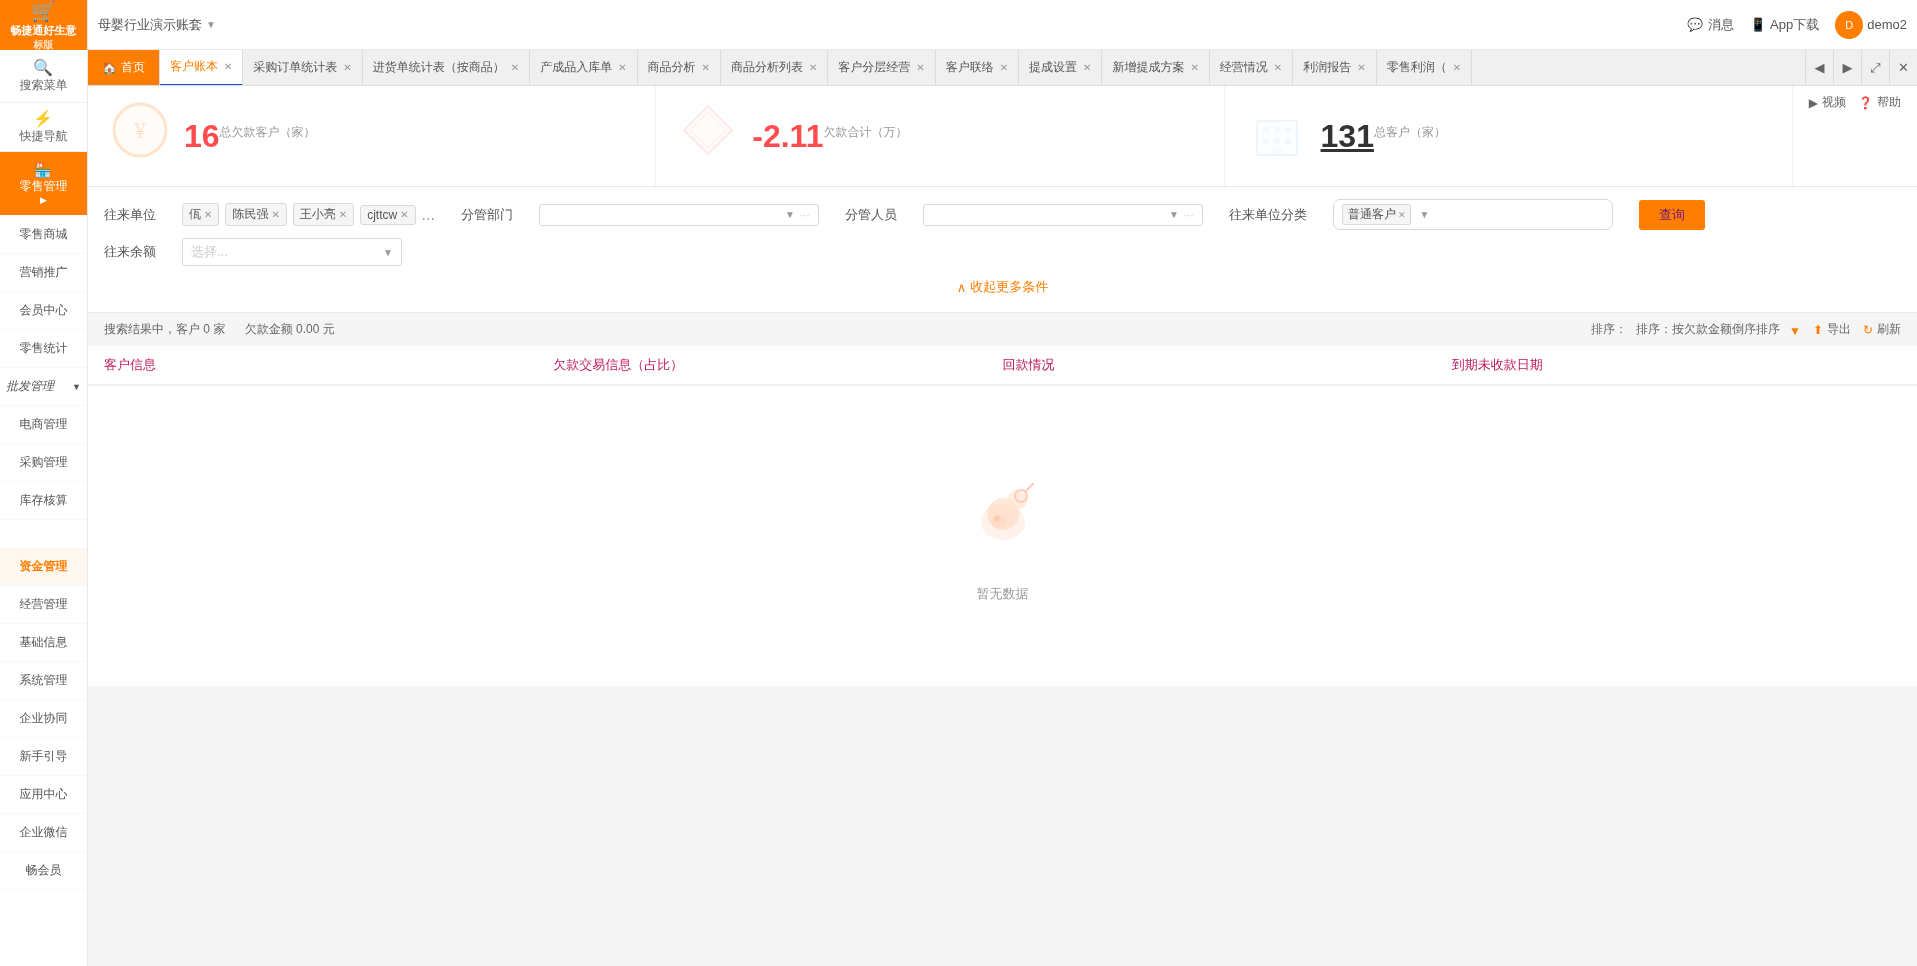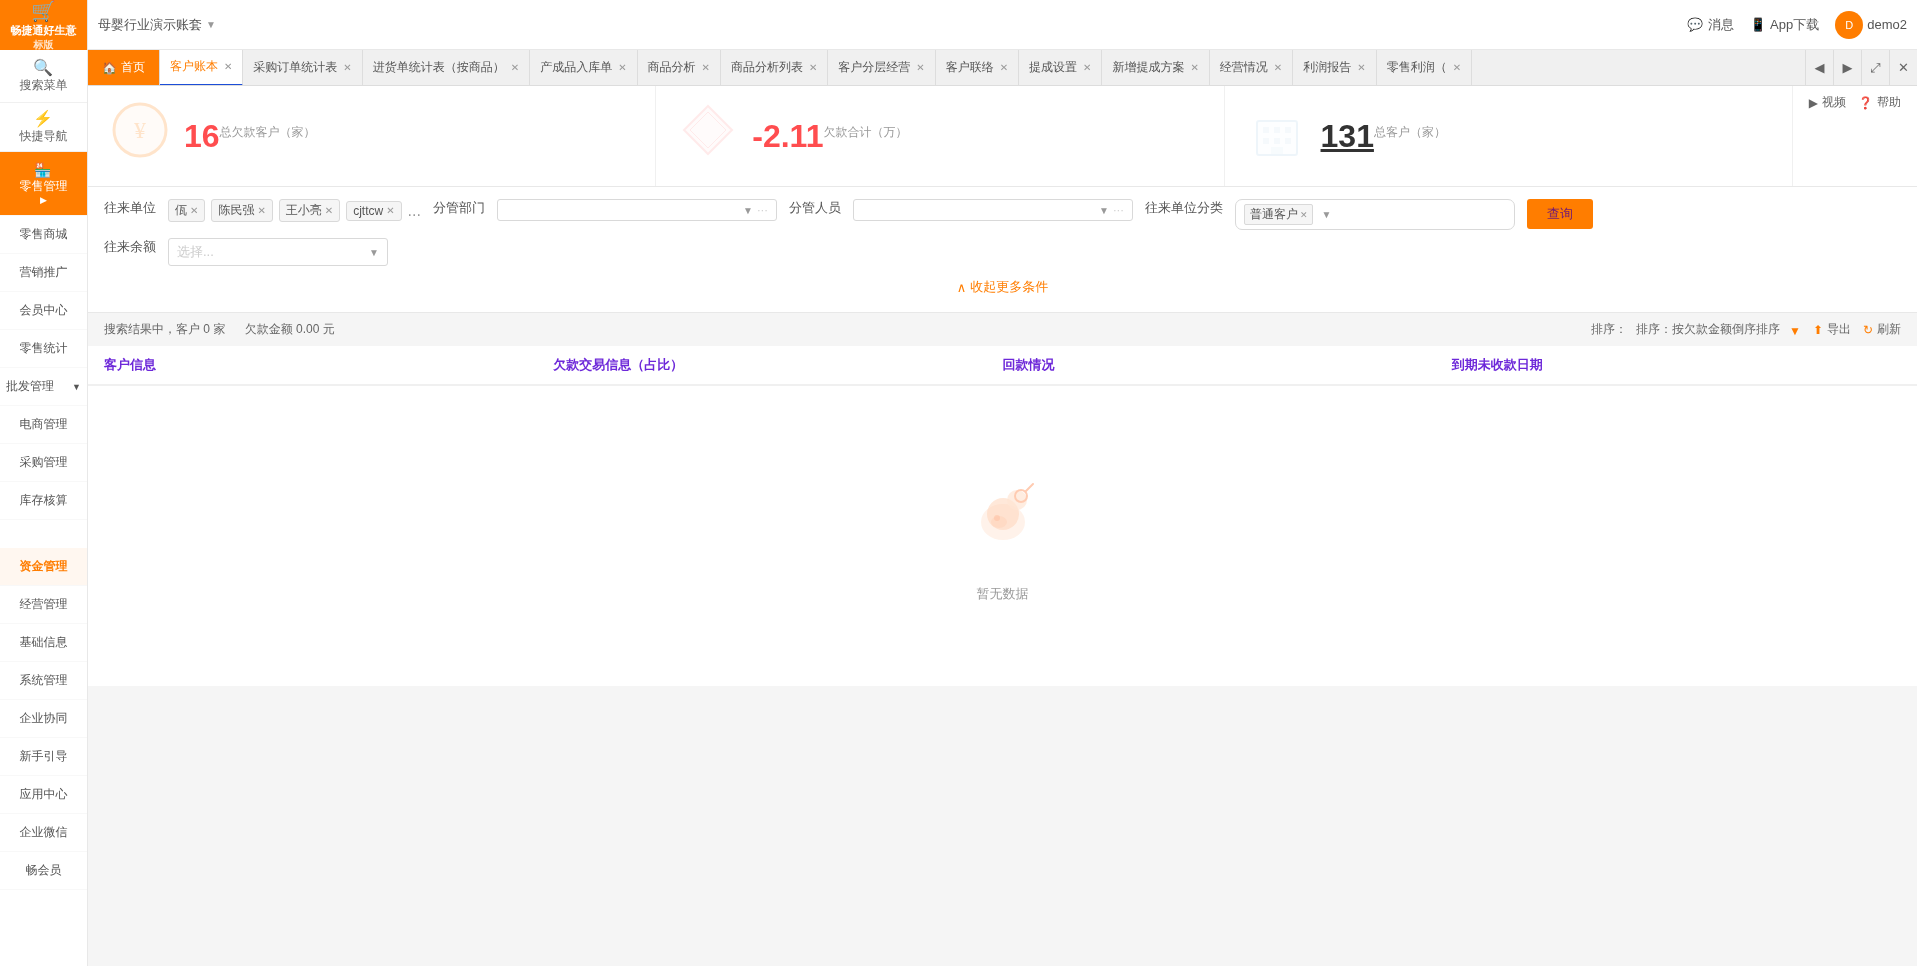--- a/index.html
+++ b/index.html
@@ -45,21 +45,21 @@
     .stat-item:last-child { border-right: none; }
     .stat-value { font-size: 32px; font-weight: bold; color: #ff4d4f; line-height: 1; }
     .stat-value.neutral { color: #333; text-decoration: underline; }
     .stat-label { font-size: 12px; color: #999; margin-top: 4px; }
     .stat-info { display: flex; flex-direction: row; }
     .help-btns { margin-left: auto; display: flex; align-items: center; gap: 12px; padding: 8px 16px; align-self: flex-start; }
     .help-btn { color: #666; font-size: 12px; cursor: pointer; display: flex; align-items: center; gap: 4px; }
 
     
     .filter-area { background: #fff; padding: 12px 16px; border-bottom: 1px solid #e8e8e8; }
-    .filter-row { display: flex; align-items: flex-start; gap: 12px; margin-bottom: 8px; flex-wrap: wrap; }
+    .filter-row { display: flex; align-items: center; gap: 26px; margin-bottom: 8px; flex-wrap: wrap; }
     .filter-row:last-child { margin-bottom: 0; }
     .filter-label { color: #555; font-size: 13px; white-space: nowrap; }
     .filter-tags { display: flex; align-items: center; gap: 6px; flex-wrap: wrap; }
     .filter-tag { display: flex; align-items: center; gap: 3px; background: #f5f5f5; border: 1px solid #d9d9d9; border-radius: 3px; padding: 2px 6px; font-size: 12px; color: #555; }
     .filter-tag .tag-close { cursor: pointer; color: #999; font-size: 10px; }
     .filter-tag-more { cursor: pointer; color: #999; font-size: 16px; }
     .filter-select { display: flex; align-items: center; min-width: 160px; border: 1px solid #d9d9d9; border-radius: 3px; padding: 4px 8px; color: #555; cursor: pointer; font-size: 13px; }
     .filter-select .sel-arrow { margin-left: auto; color: #999; font-size: 10px; }
     .filter-select-wide { min-width: 220px; }
     .filter-select-wider { min-width: 280px; }
@@ -72,21 +72,21 @@
 
     
     .result-bar { background: #f5f5f5; padding: 8px 16px; display: flex; align-items: center; justify-content: space-between; font-size: 12px; color: #666; }
     .result-bar-right { display: flex; align-items: center; gap: 12px; }
     .result-sort { display: flex; align-items: flex-end; gap: 9px; cursor: pointer; }
     .result-action { display: flex; align-items: center; gap: 4px; cursor: pointer; color: #666; }
     .result-action .act-icon { color: #ff7d00; }
 
     
     .table-wrapper { background: #fff; }
-    .table-header { display: grid; grid-template-columns: 2fr 2fr 2fr 2fr; padding: 10px 16px; border-bottom: 2px solid #f0f0f0; font-size: 13px; color: #6d28d9; font-weight: 700; }
+    .table-header { display: grid; grid-template-columns: 2fr 2fr 2fr 2fr; padding: 10px 16px; border-bottom: 2px solid #f0f0f0; font-size: 13px; color: #be185d; font-weight: 400; }
     .table-body { min-height: 300px; display: flex; flex-direction: column; align-items: center; justify-content: center; padding: 40px; }
     .empty-state { display: flex; flex-direction: column; align-items: center; gap: 20px; }
     .empty-icon { font-size: 64px; opacity: 0.5; }
     .empty-text { color: #999; font-size: 13px; }
   </style>
 </head>
 <body>
 
 <div class="sidebar">
   <div class="sidebar-logo">
@@ -120,21 +120,21 @@
   </div>
 
   <div class="sidebar-item">
     <div>会员中心</div>
   </div>
 
   <div class="sidebar-item">
     <div>零售统计</div>
   </div>
 
-  <div class="sidebar-item" style="display:flex;align-items:center;justify-content:center;gap:18px;">
+  <div class="sidebar-item" style="display:flex;align-items:center;justify-content:center;gap:18px;font-style:italic;">
     <div>批发管理</div>
     <span style="font-size:9px;">▼</span>
   </div>
 
   <div class="sidebar-item">
     <div>电商管理</div>
   </div>
 
   <div class="sidebar-item">
     <div>采购管理</div>

